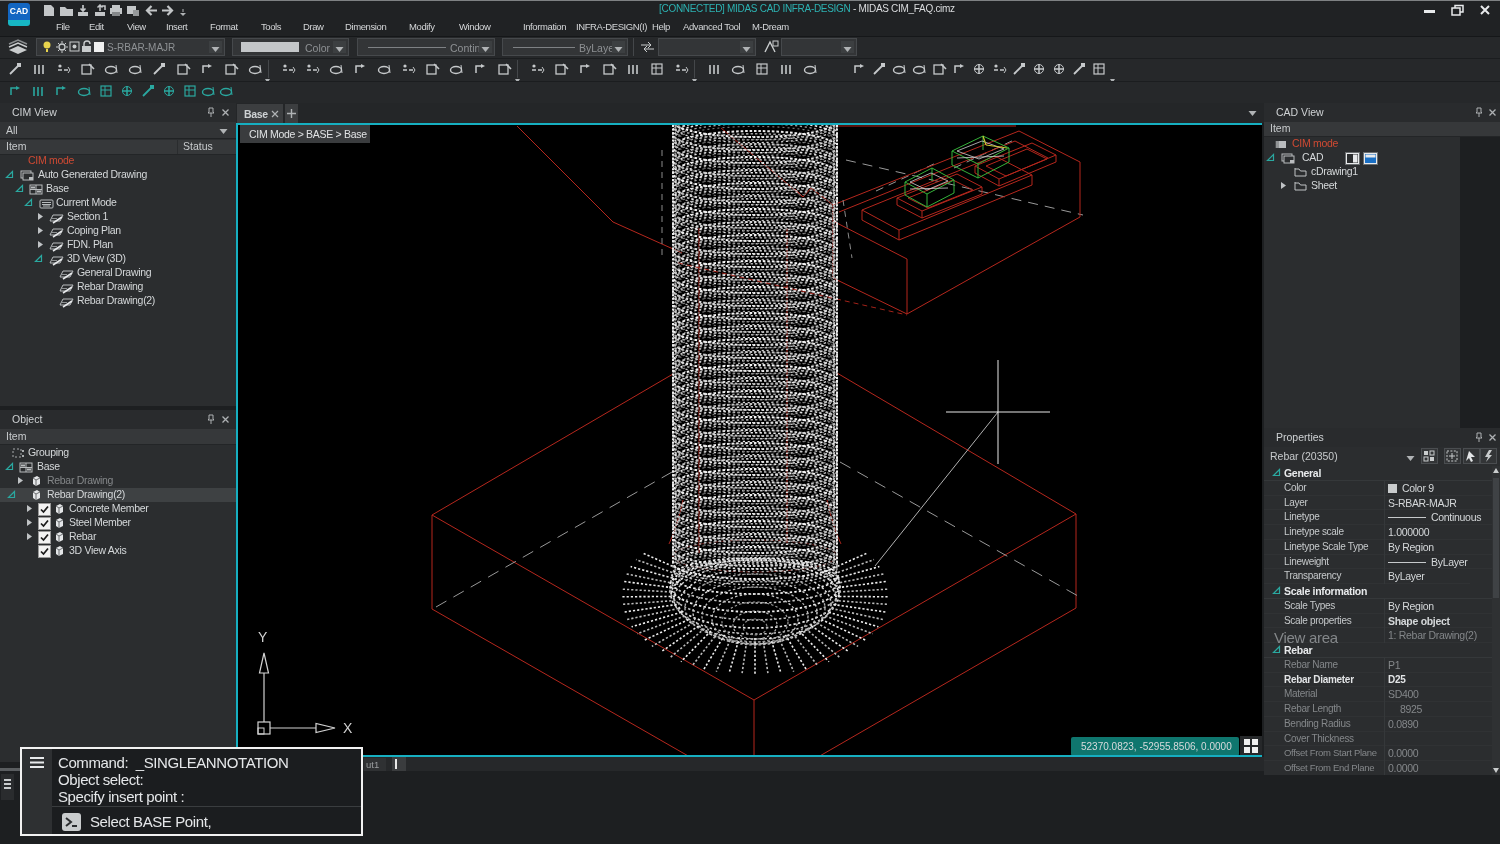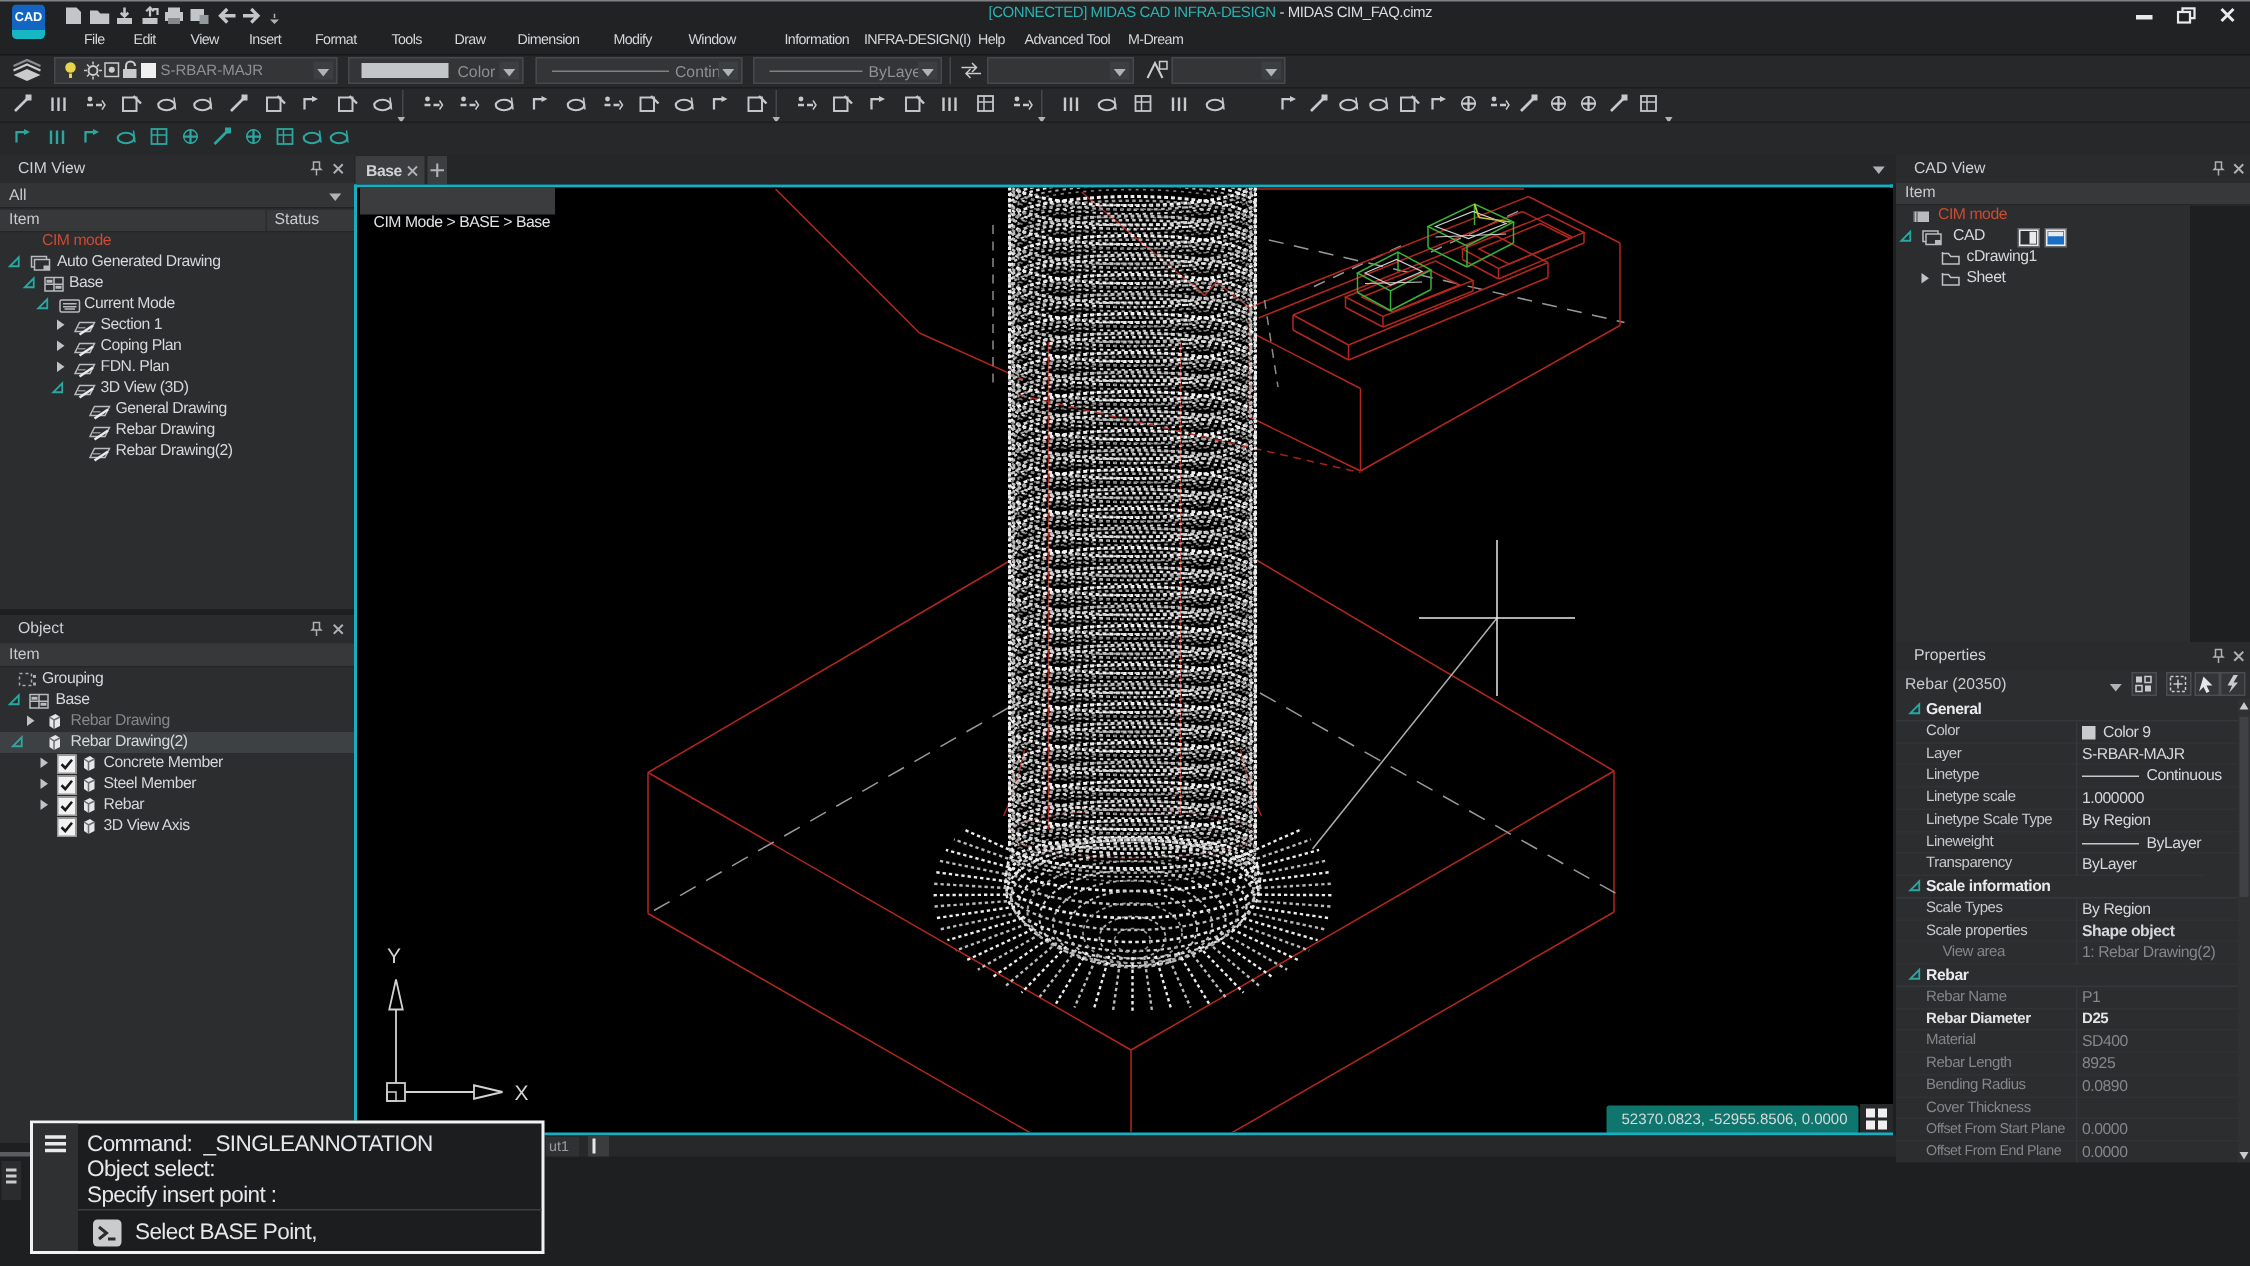--- a/index.html
+++ b/index.html
@@ -1059,21 +1059,21 @@
       <span style="position:absolute;left:20px;top:1px;color:#c6c9cb;font-size:10px;letter-spacing:-0.3px;white-space:nowrap">Scale Types</span>
       <span style="position:absolute;left:120px;top:0;width:1px;height:14.8px;background:#35383a"></span>
       <span style="position:absolute;left:124px;top:1px;color:#d5d8da;font-size:10.5px;letter-spacing:-0.3px;">By Region</span>
     </div>
     <div style="position:absolute;left:0;top:185.5px;width:228px;height:14.8px;border-bottom:1px solid #303234;box-sizing:border-box">
       <span style="position:absolute;left:20px;top:1px;color:#c6c9cb;font-size:10px;letter-spacing:-0.3px;white-space:nowrap">Scale properties</span>
       <span style="position:absolute;left:120px;top:0;width:1px;height:14.8px;background:#35383a"></span>
       <span style="position:absolute;left:124px;top:1px;color:#d5d8da;font-size:10.5px;letter-spacing:-0.3px;font-weight:bold;">Shape object</span>
     </div>
     <div style="position:absolute;left:0;top:200.2px;width:228px;height:14.8px;border-bottom:1px solid #303234;box-sizing:border-box">
-      <span style="position:absolute;left:31px;top:1px;color:#84878a;font-size:10px;letter-spacing:-0.3px;white-space:nowrap">View area</span>
+      <span style="position:absolute;left:10px;top:1px;color:#84878a;font-size:15px;letter-spacing:-0.3px;white-space:nowrap">View area</span>
       <span style="position:absolute;left:120px;top:0;width:1px;height:14.8px;background:#35383a"></span>
       <span style="position:absolute;left:124px;top:1px;color:#84878a;font-size:10.5px;letter-spacing:-0.3px;">1: Rebar Drawing(2)</span>
     </div>
     <div style="position:absolute;left:0;top:215.0px;width:228px;height:14.8px;border-bottom:1px solid #35383a;box-sizing:border-box">
       <span style="position:absolute;left:8px;top:2px">
         <svg width="9" height="9" viewBox="0 0 9 9" style="display:block;">
           <polygon points="1.5,7.5 7.5,7.5 7.5,1.5" fill="none" stroke="#2aa8a0" stroke-width="1.2"></polygon>
         </svg>
       </span>
       <span style="position:absolute;left:20px;top:1px;color:#e8eaec;font-weight:bold;font-size:10.5px;letter-spacing:-0.3px">Rebar</span>
@@ -1089,21 +1089,21 @@
       <span style="position:absolute;left:124px;top:1px;color:#e2e4e6;font-size:10px;letter-spacing:-0.3px;font-weight:bold;">D25</span>
     </div>
     <div style="position:absolute;left:0;top:259.2px;width:228px;height:14.8px;border-bottom:1px solid #303234;box-sizing:border-box">
       <span style="position:absolute;left:20px;top:1px;color:#84878a;font-size:10px;letter-spacing:-0.3px;white-space:nowrap">Material</span>
       <span style="position:absolute;left:120px;top:0;width:1px;height:14.8px;background:#35383a"></span>
       <span style="position:absolute;left:124px;top:1px;color:#84878a;font-size:10.5px;letter-spacing:-0.3px;">SD400</span>
     </div>
     <div style="position:absolute;left:0;top:274.0px;width:228px;height:14.8px;border-bottom:1px solid #303234;box-sizing:border-box">
       <span style="position:absolute;left:20px;top:1px;color:#84878a;font-size:10px;letter-spacing:-0.3px;white-space:nowrap">Rebar Length</span>
       <span style="position:absolute;left:120px;top:0;width:1px;height:14.8px;background:#35383a"></span>
-      <span style="position:absolute;left:124px;top:1px;color:#84878a;font-size:10.5px;letter-spacing:-0.3px;">8925</span>
+      <span style="position:absolute;left:136px;top:1px;color:#84878a;font-size:10.5px;letter-spacing:-0.3px;">8925</span>
     </div>
     <div style="position:absolute;left:0;top:288.8px;width:228px;height:14.8px;border-bottom:1px solid #303234;box-sizing:border-box">
       <span style="position:absolute;left:20px;top:1px;color:#84878a;font-size:10px;letter-spacing:-0.3px;white-space:nowrap">Bending Radius</span>
       <span style="position:absolute;left:120px;top:0;width:1px;height:14.8px;background:#35383a"></span>
       <span style="position:absolute;left:124px;top:1px;color:#84878a;font-size:10.5px;letter-spacing:-0.3px;">0.0890</span>
     </div>
     <div style="position:absolute;left:0;top:303.5px;width:228px;height:14.8px;border-bottom:1px solid #303234;box-sizing:border-box">
       <span style="position:absolute;left:20px;top:1px;color:#84878a;font-size:10px;letter-spacing:-0.3px;white-space:nowrap">Cover Thickness</span>
       <span style="position:absolute;left:120px;top:0;width:1px;height:14.8px;background:#35383a"></span>
       <span style="position:absolute;left:124px;top:1px;color:#84878a;font-size:10.5px;letter-spacing:-0.3px;"></span>
@@ -1443,21 +1443,21 @@
 <line x1="32.0" y1="603.0" x2="78.0" y2="603.0" stroke="#d2d2d2" stroke-width="1.2"></line>
 <polygon points="97,603 78,598.5 78,607.5" fill="none" stroke="#d2d2d2" stroke-width="1.2"></polygon>
 <rect x="20" y="597" width="12" height="12" fill="none" stroke="#d2d2d2" stroke-width="1.2"></rect>
 <rect x="20" y="603" width="6" height="6" fill="none" stroke="#d2d2d2" stroke-width="1"></rect>
 <text x="20" y="517" fill="#d2d2d2" font-size="14" font-family="Liberation Sans">Y</text>
 <text x="105" y="608" fill="#d2d2d2" font-size="14" font-family="Liberation Sans">X</text>
 </svg>
 </div>
 
 <div class="abs" style="left:240px;top:125px;width:130px;height:18px;background:#3a3c3e;white-space:nowrap">
-  <span class="abs" style="left:9px;top:17px;font-size:10.5px;color:#e0e2e4;letter-spacing:-0.3px">CIM Mode &gt; BASE &gt; Base</span>
+  <span class="abs" style="left:9px;top:3px;font-size:10.5px;color:#e0e2e4;letter-spacing:-0.3px">CIM Mode &gt; BASE &gt; Base</span>
 </div>
 
 <div class="abs" style="left:1071px;top:737px;width:168px;height:19px;background:#0f766e;border-radius:2px">
   <span class="abs" style="left:10px;top:4px;font-size:10px;color:#d8dadc;letter-spacing:0px">52370.0823, -52955.8506, 0.0000</span>
 </div>
 <div class="abs" style="left:1240px;top:736px;width:22px;height:21px;background:#26282a">
   <div class="abs" style="left:4px;top:3px;width:6px;height:6px;background:#f0f0f0"></div>
   <div class="abs" style="left:12px;top:3px;width:6px;height:6px;background:#f0f0f0"></div>
   <div class="abs" style="left:4px;top:11px;width:6px;height:6px;background:#f0f0f0"></div>
   <div class="abs" style="left:12px;top:11px;width:6px;height:6px;background:#f0f0f0"></div>

